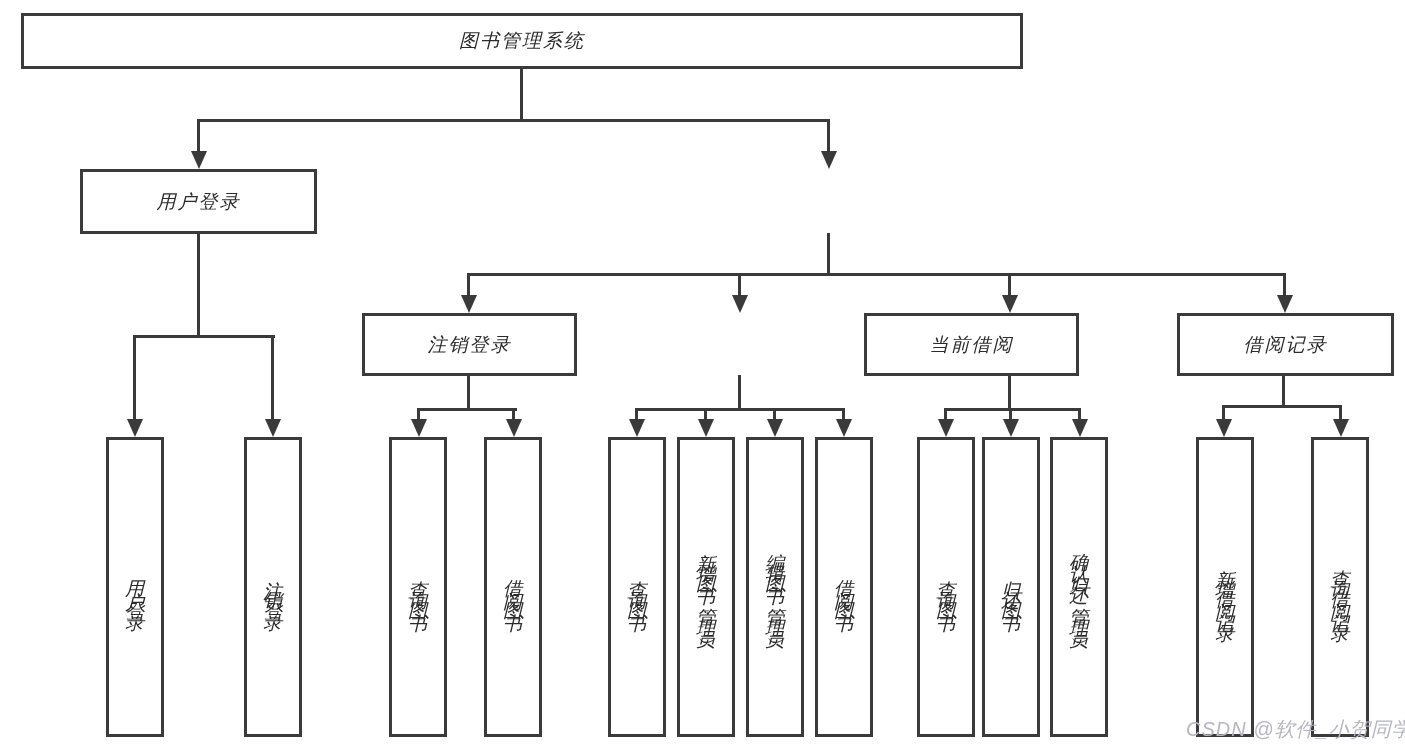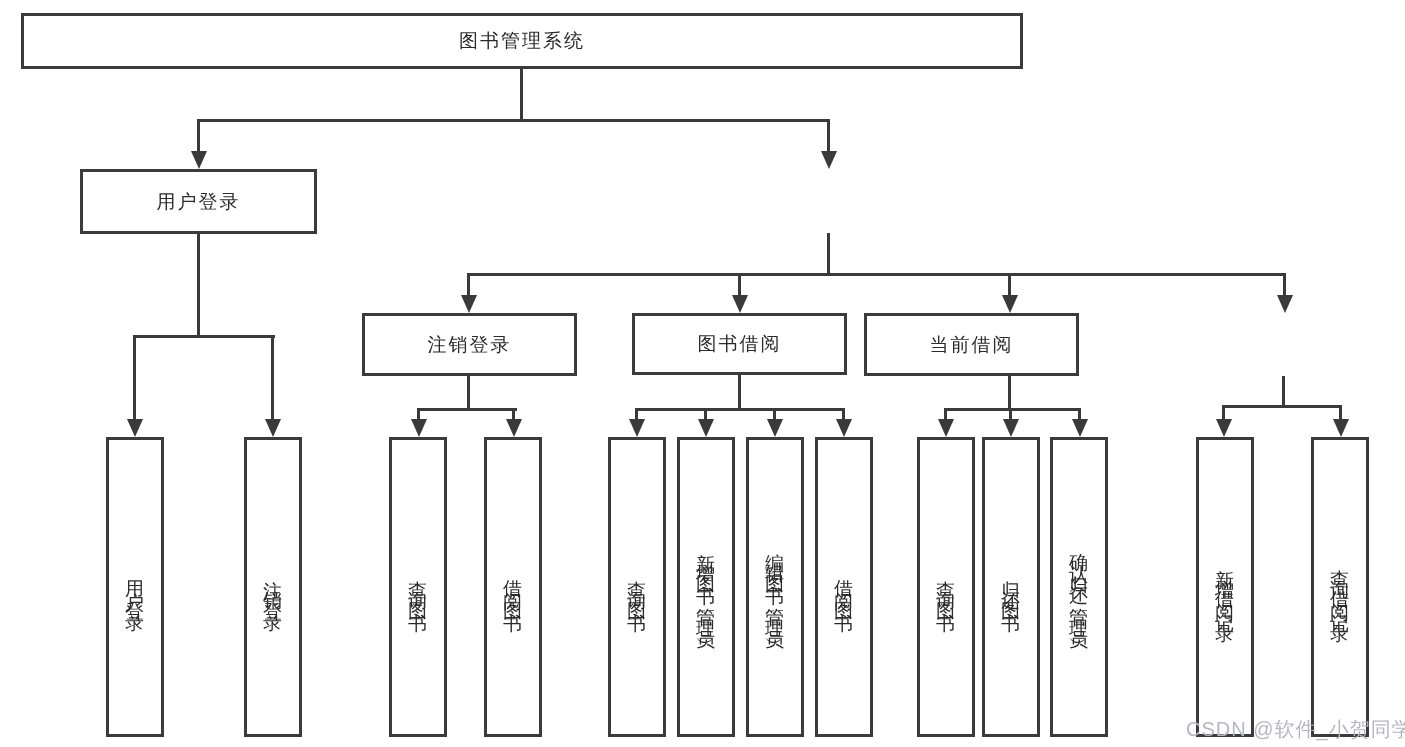--- a/index.html
+++ b/index.html
@@ -4,20 +4,21 @@
 <style>
   html, body { margin: 0; padding: 0; background: #ffffff; }
   .diagram {
     position: relative;
     width: 1405px;
     height: 747px;
     background: var(--bg, #ffffff);
     font-family: "Liberation Sans", sans-serif;
     color: var(--text, #2b2b2b);
     overflow: hidden;
+    font-style: italic;
   }
   .box {
     position: absolute;
     background: var(--fill, #ffffff);
     border: 3px solid var(--border, #3b3b3b);
     box-sizing: border-box;
     display: flex;
     align-items: center;
     justify-content: center;
   }
@@ -83,25 +84,25 @@
   <div class="vline" style="left:738px;top:273px;height:22px"></div>
   <div class="arrow" style="left:732px;top:295px"></div>
   <div class="vline" style="left:1008px;top:273px;height:22px"></div>
   <div class="arrow" style="left:1002px;top:295px"></div>
   <div class="vline" style="left:1283px;top:273px;height:22px"></div>
   <div class="arrow" style="left:1277px;top:295px"></div>
 
   <div class="box box-h" style="left:362px;top:313px;width:215px;height:63px">
     <span>注销登录</span>
   </div>
-  <div class="box box-h" style="left:632px;top:313px;width:215px;height:62px">
-    <span>图书借阅</span>
-  </div>
   <div class="box box-h" style="left:864px;top:313px;width:215px;height:63px">
     <span>当前借阅</span>
+  </div>
+  <div class="box box-h" style="left:1177px;top:313px;width:217px;height:63px">
+    <span>借阅记录</span>
   </div>
 
   <div class="vline" style="left:467px;top:376px;height:34px"></div>
   <div class="hline" style="left:417px;top:408px;width:100px"></div>
   <div class="vline" style="left:417px;top:408px;height:11px"></div>
   <div class="arrow" style="left:411px;top:419px"></div>
   <div class="vline" style="left:512px;top:408px;height:11px"></div>
   <div class="arrow" style="left:506px;top:419px"></div>
 
   <div class="vline" style="left:738px;top:375px;height:35px"></div>

